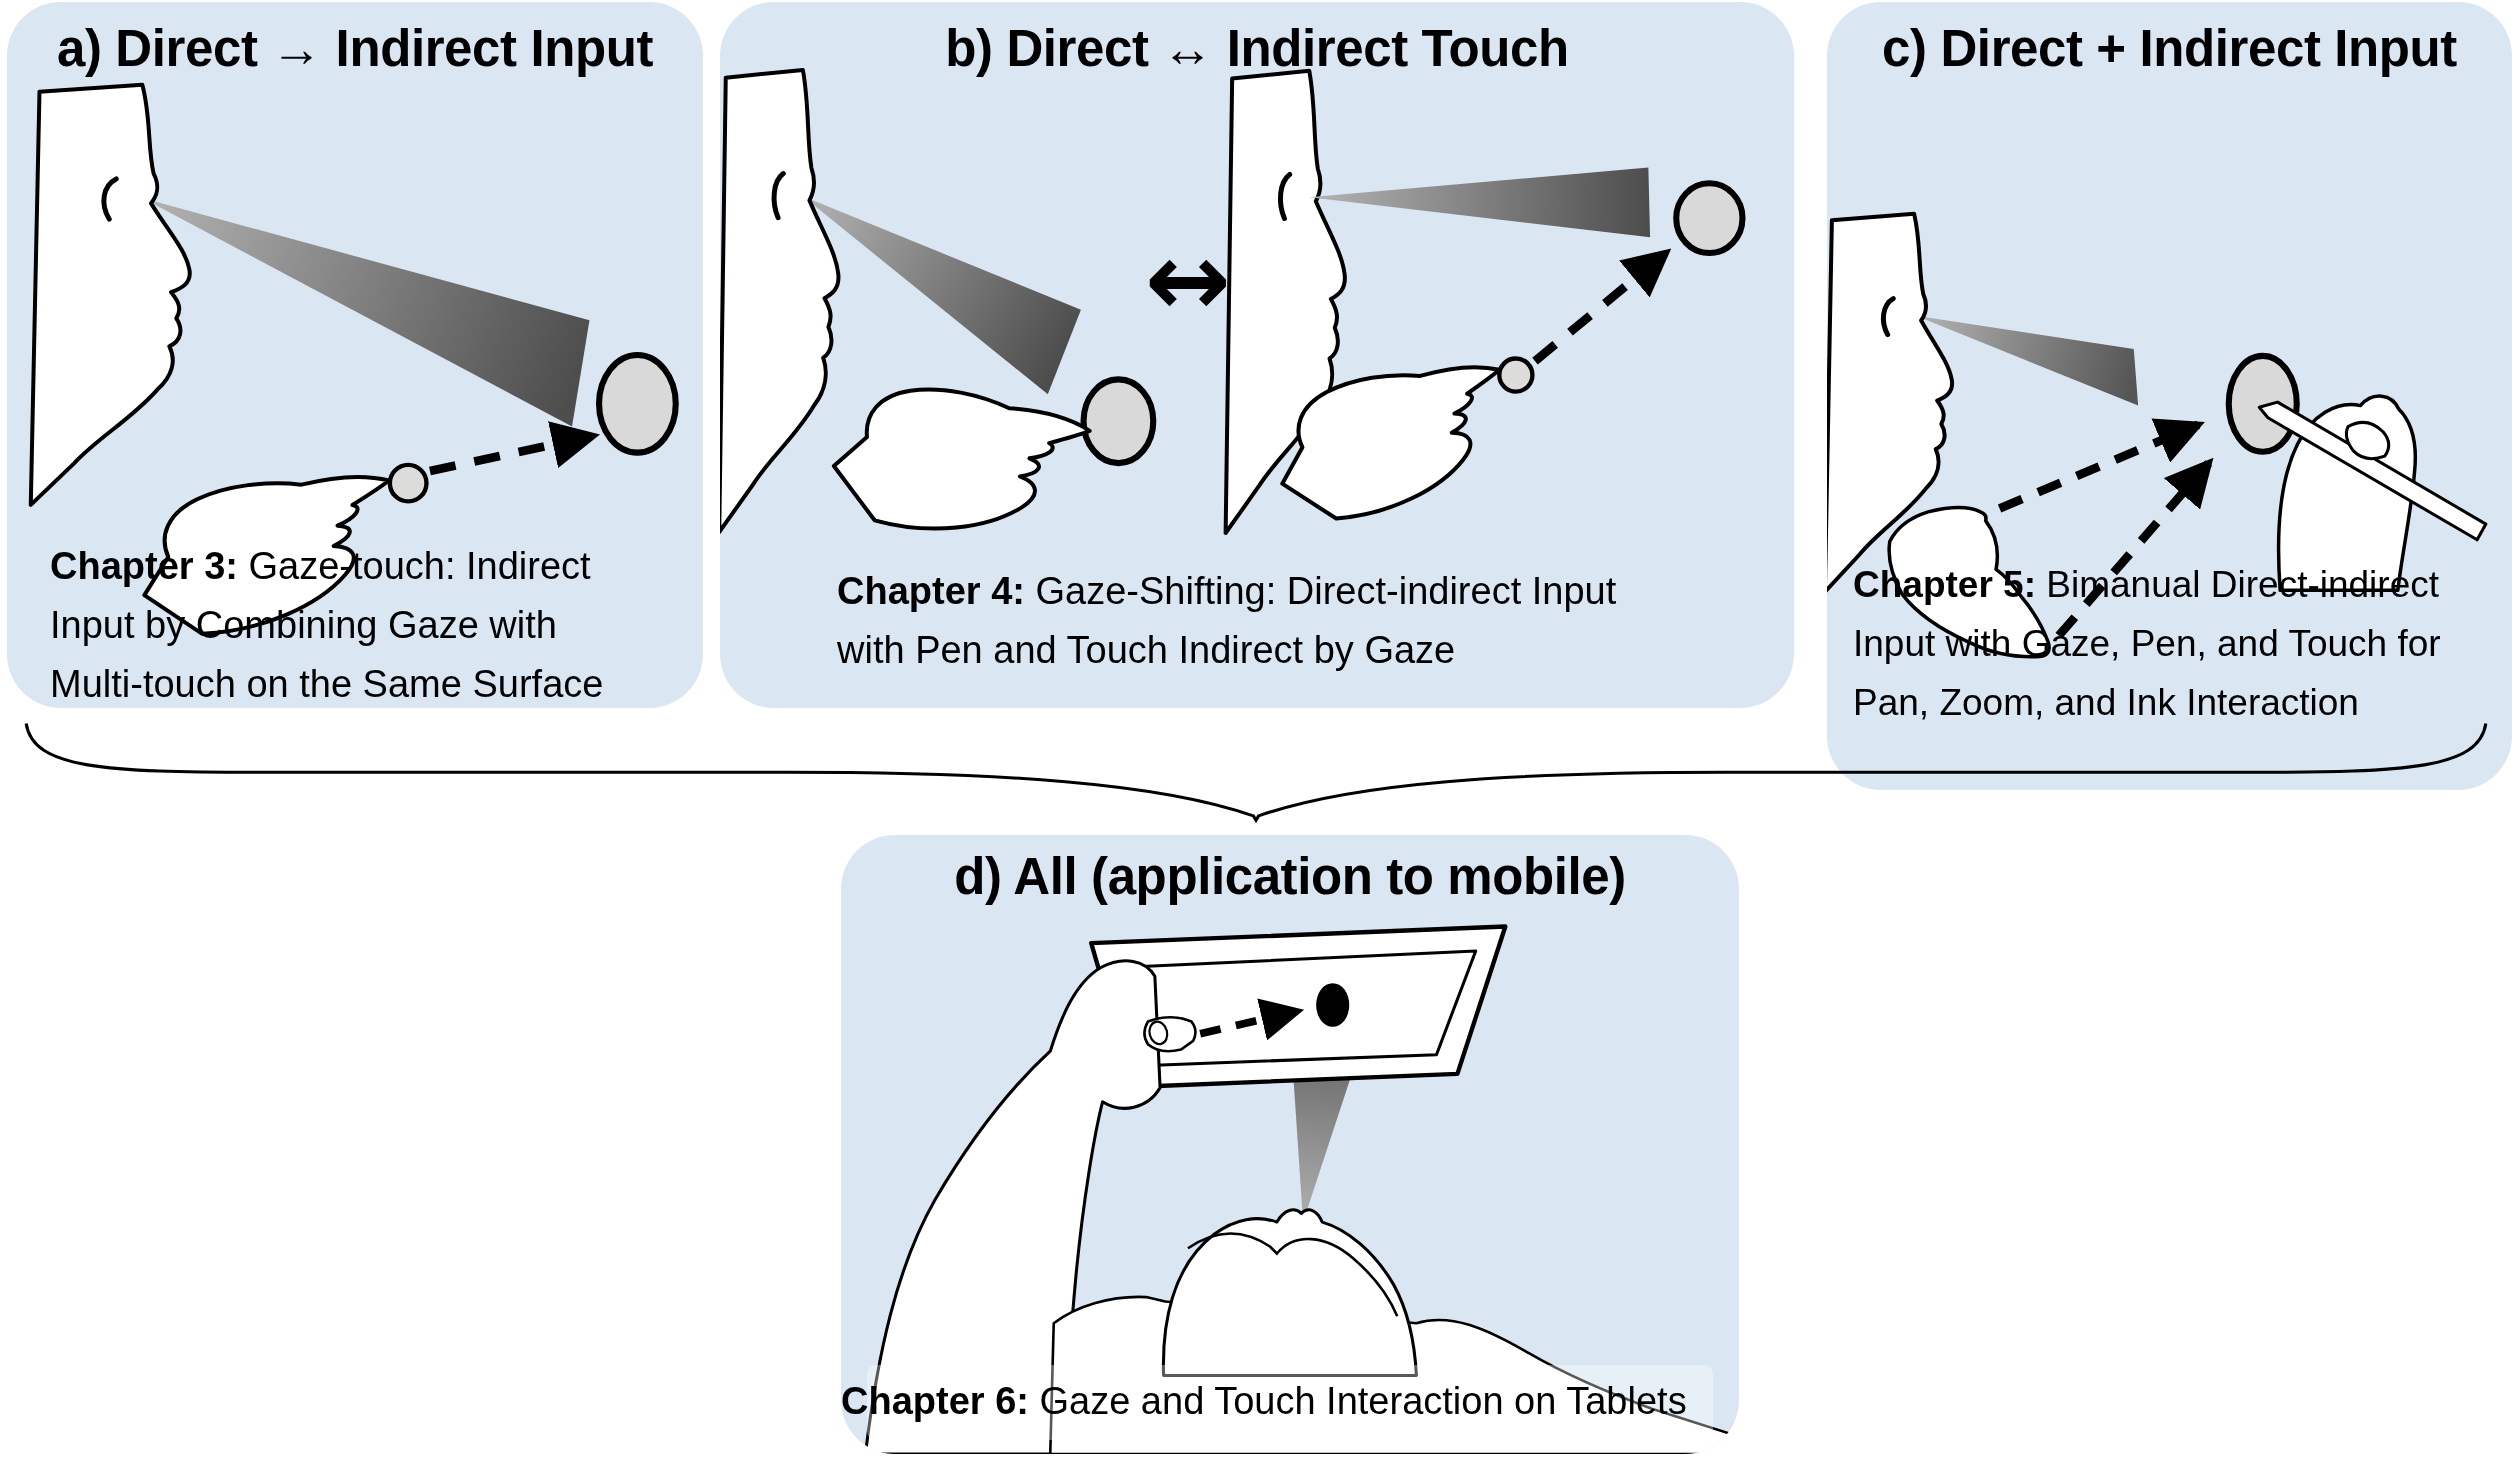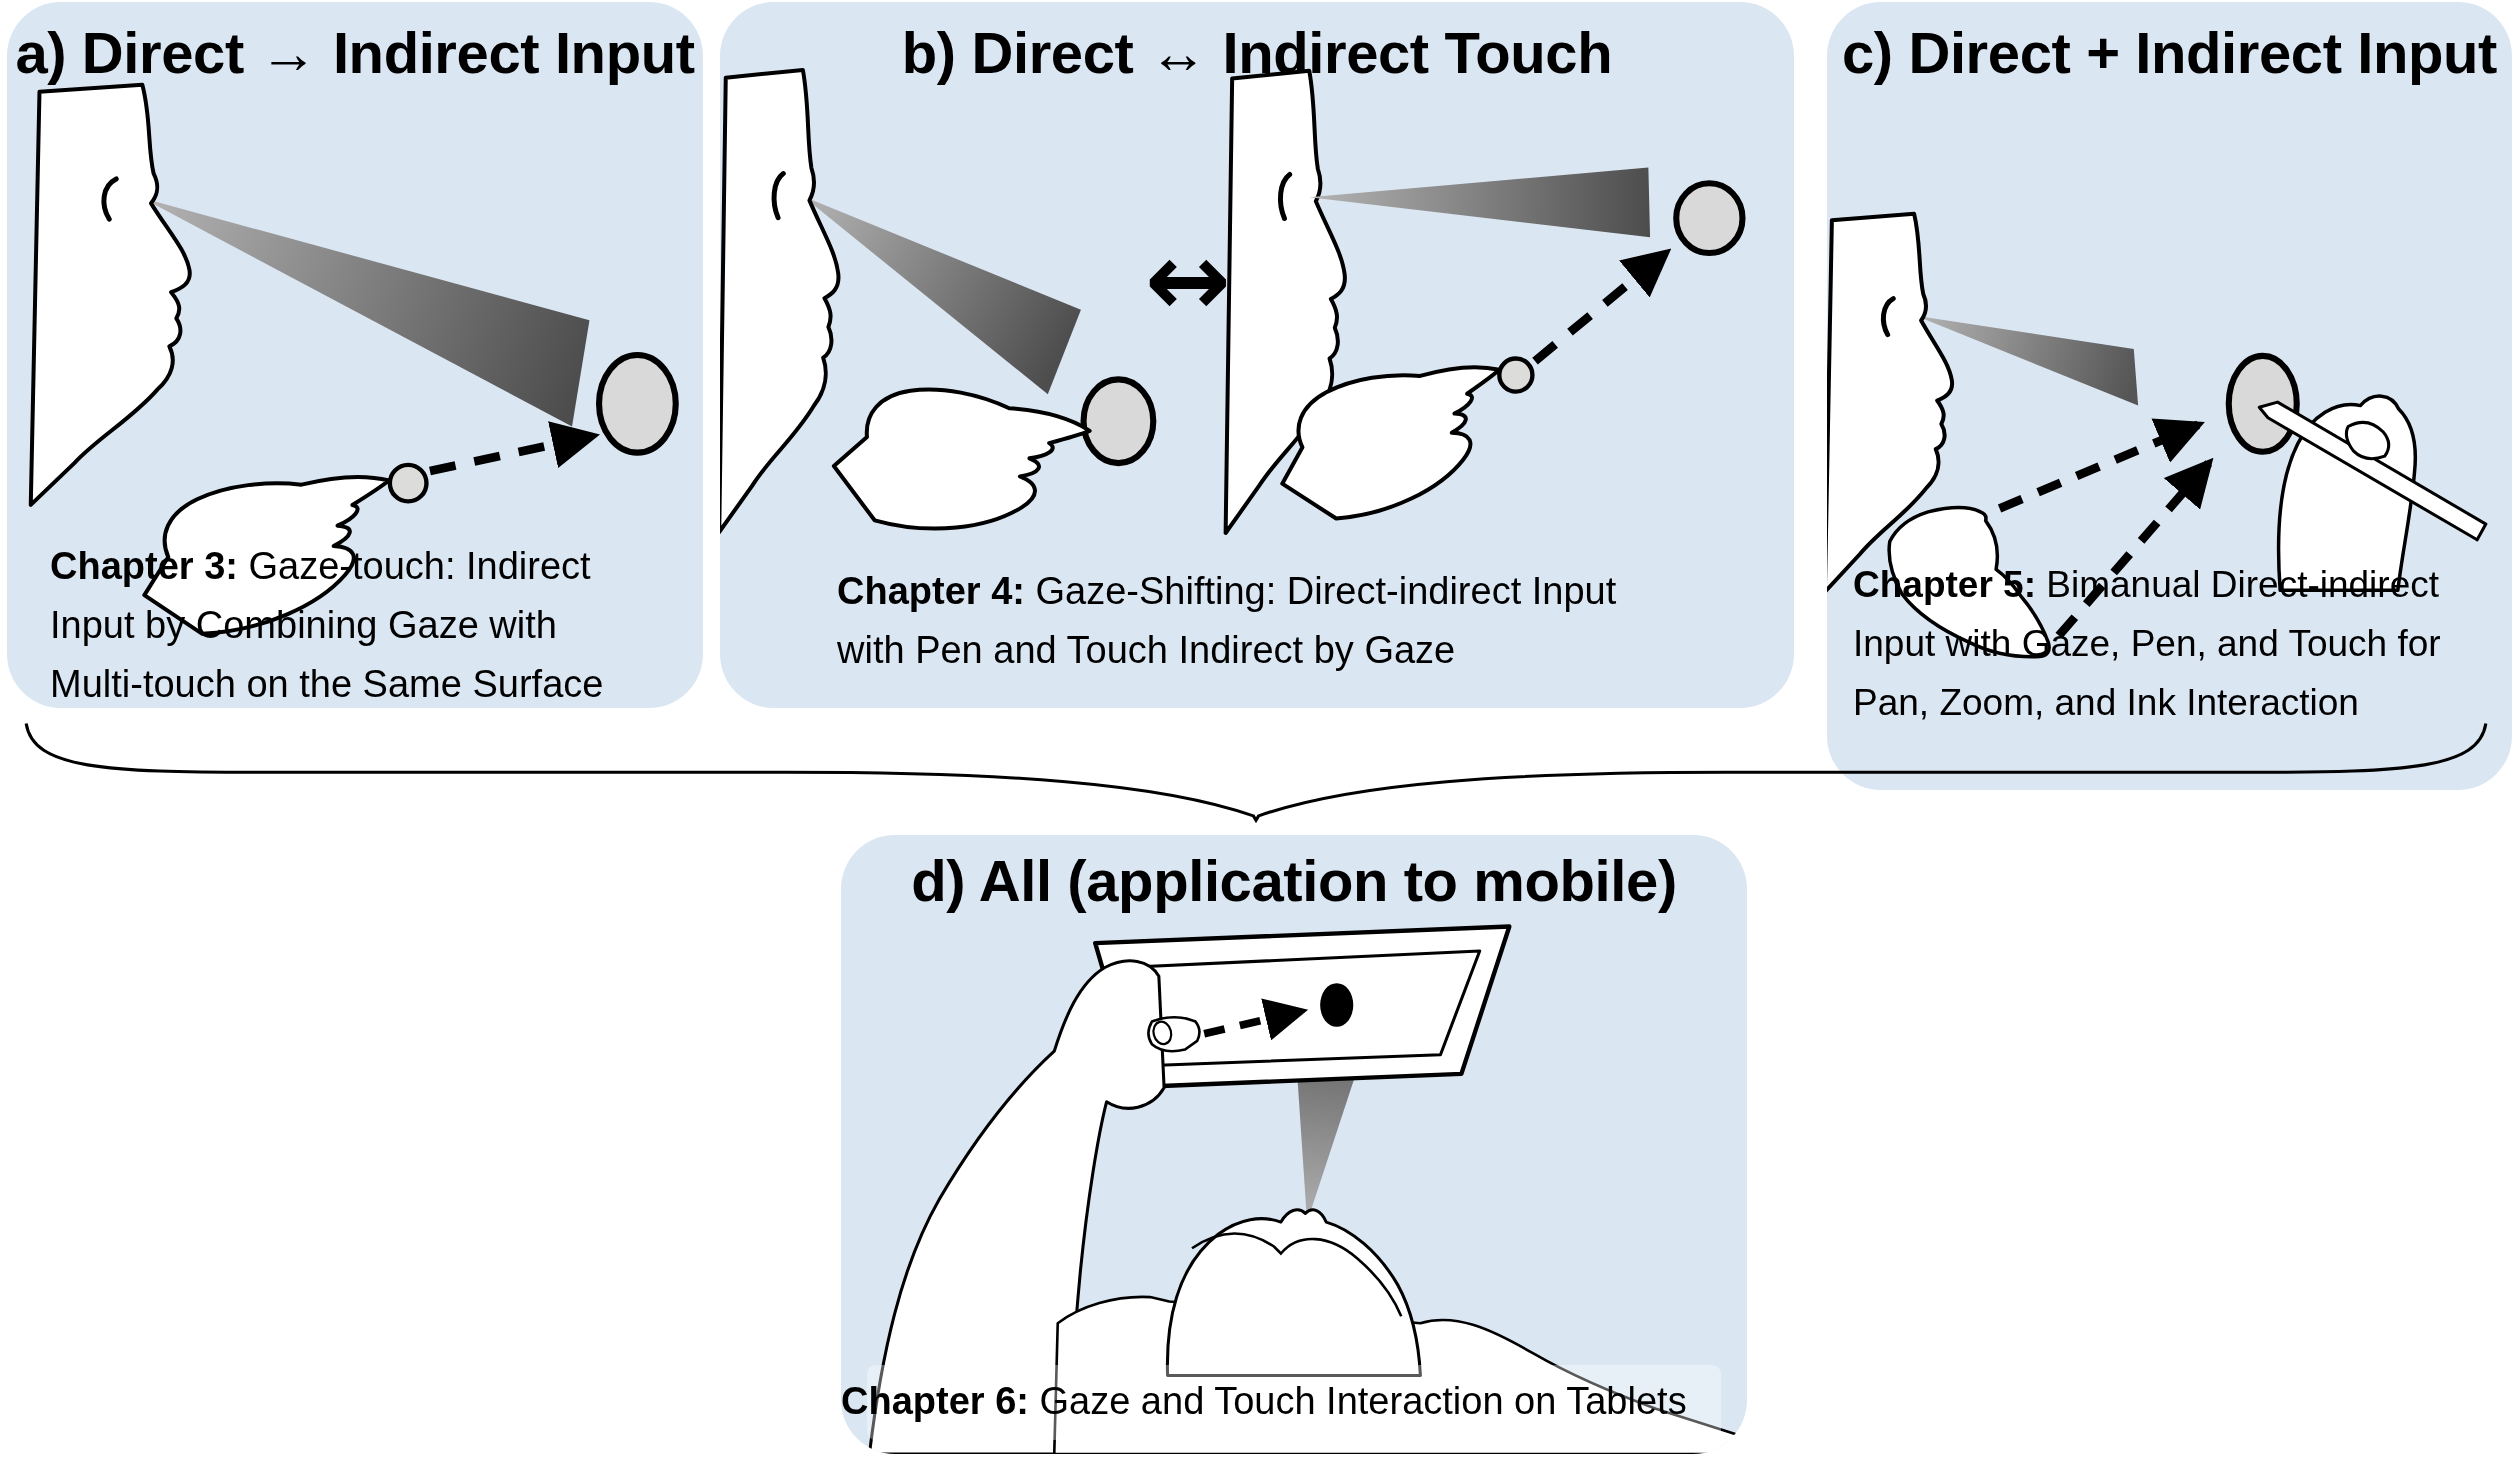--- a/index.html
+++ b/index.html
@@ -1,27 +1,27 @@
 <!DOCTYPE html>
 <html style="font-size:14px"><head>
 <meta charset="utf-8">
 <style>
   html,body{margin:0;padding:0;background:#ffffff;}
   #stage{position:relative;width:2512px;height:1467px;background:#ffffff;overflow:hidden;
          font-family:"Liberation Sans","DejaVu Sans",sans-serif;color:#000;}
   .panel{position:absolute;background:#dbe6f3;border-radius:54px;overflow:hidden;}
   .panel svg.illu{position:absolute;left:0;top:0;width:100%;height:100%;}
   .panel-title{position:absolute;left:0;right:0;text-align:center;font-weight:700;
-               font-size:58px;letter-spacing:-0.4px;white-space:nowrap;}
+               font-size:51px;letter-spacing:-0.4px;white-space:nowrap;}
   .caption{position:absolute;font-size:38px;line-height:59px;white-space:nowrap;}
   .caption .b{font-weight:700;}
   #panel-a{left:7px;top:1.7px;width:696px;height:706px;}
   #panel-b{left:720px;top:1.7px;width:1074px;height:706px;}
   #panel-c{left:1827px;top:1.7px;width:685px;height:788px;}
-  #panel-d{left:841px;top:835px;width:898px;height:619px;padding-left:8px;}
+  #panel-d{left:841px;top:835px;width:898px;height:619px;}
   #panel-a .panel-title,#panel-b .panel-title,#panel-c .panel-title{top:17.4px;}
   #panel-d .panel-title{top:12.2px;}
   #cap-a{left:43px;top:535px;}
   #cap-b{left:117px;top:560px;}
   #cap-c{left:26px;top:553px;font-size:37px;}
   #cap-d{left:0;right:0;top:537px;text-align:left;}
   #cap-d-band{position:absolute;left:26px;right:26px;top:530px;height:75px;
               background:rgba(255,255,255,0.35);border-radius:8.7px;}
   #swap-arrow{position:absolute;left:394px;top:225px;width:148px;text-align:center;
               font-weight:700;font-size:103px;line-height:105px;

